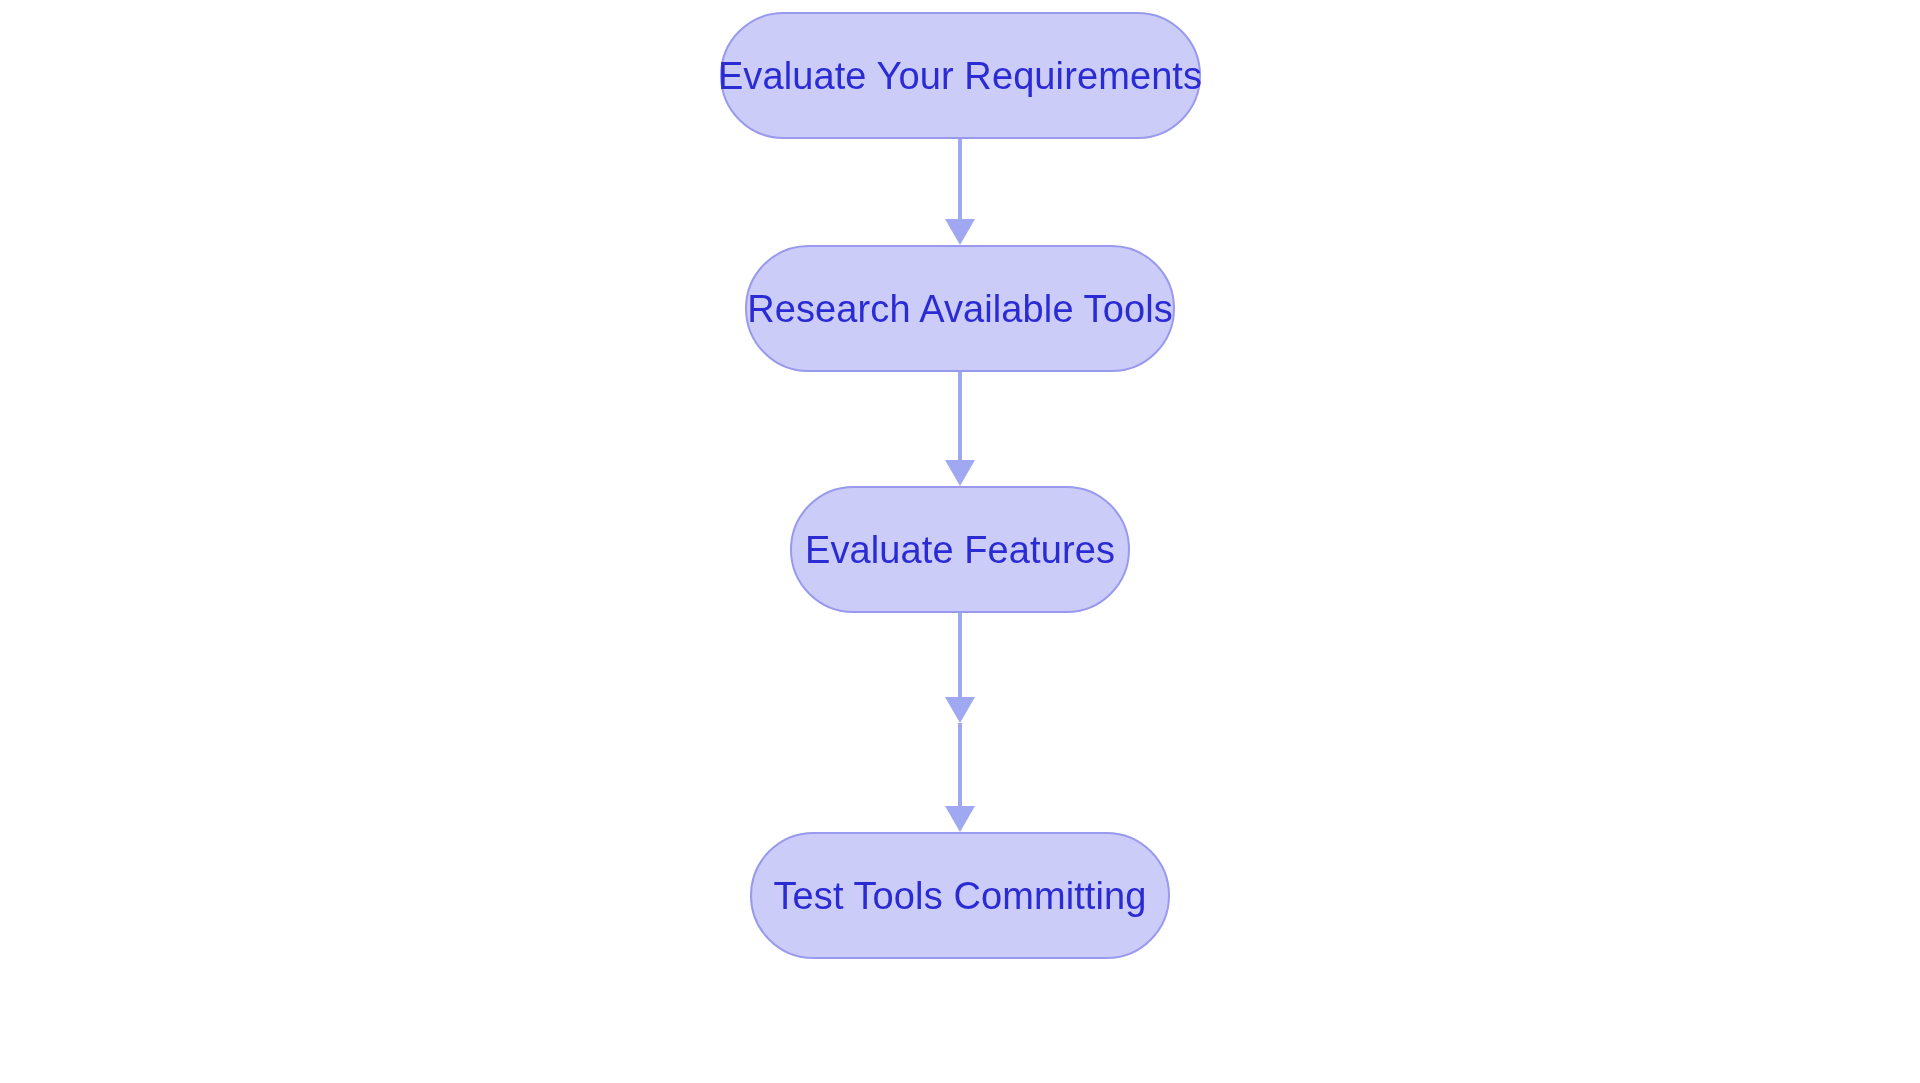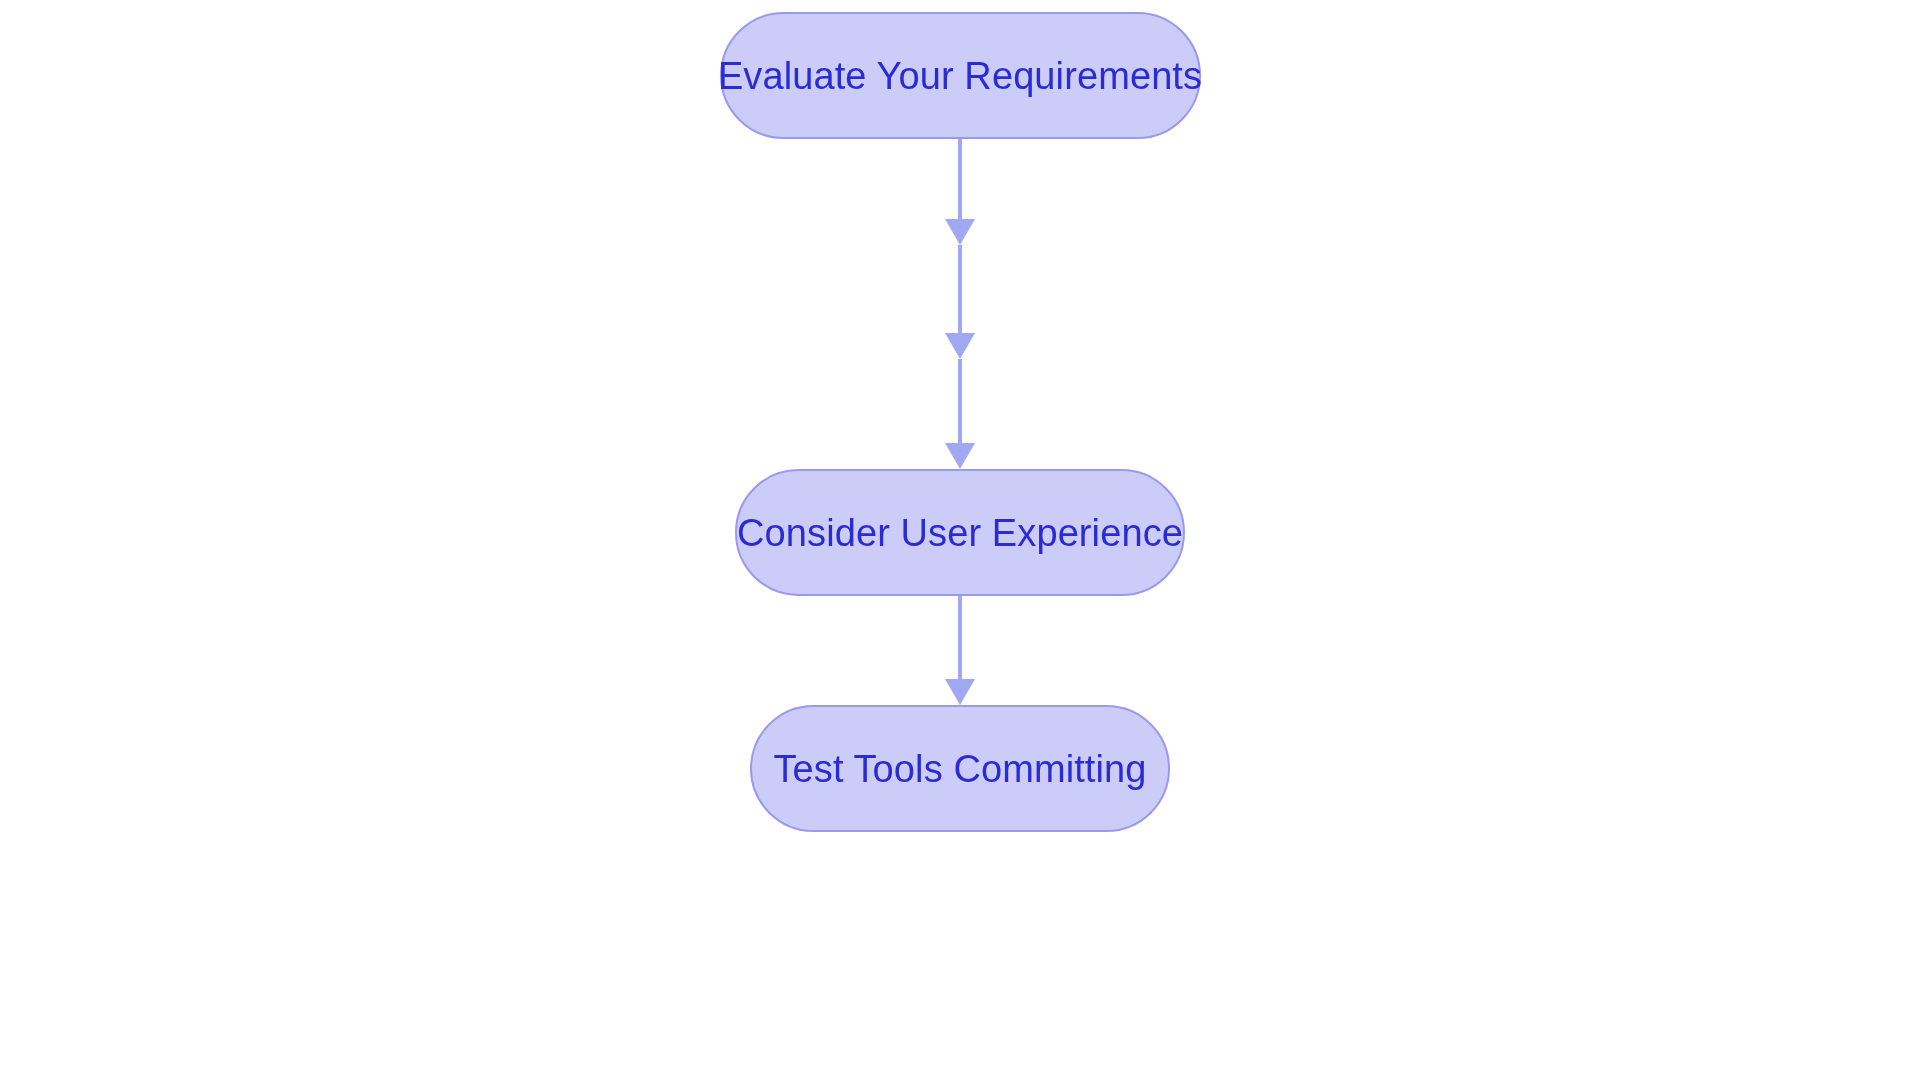--- a/index.html
+++ b/index.html
@@ -104,35 +104,38 @@
 
     <div class="flow-node w-n1">
       <span class="flow-node-label">Evaluate Your Requirements</span>
     </div>
 
     <div class="flow-connector gap-1">
       <div class="connector-line"></div>
       <div class="connector-arrowhead"></div>
     </div>
 
+    <div class="flow-node w-n2">
+      <span class="flow-node-label">Research Available Tools</span>
+    </div>
 
     <div class="flow-connector gap-2">
       <div class="connector-line"></div>
       <div class="connector-arrowhead"></div>
     </div>
 
+    <div class="flow-node w-n3">
+      <span class="flow-node-label">Evaluate Features</span>
+    </div>
 
     <div class="flow-connector gap-3">
       <div class="connector-line"></div>
       <div class="connector-arrowhead"></div>
     </div>
 
-    <div class="flow-node w-n4">
-      <span class="flow-node-label">Consider User Experience</span>
-    </div>
 
     <div class="flow-connector gap-4">
       <div class="connector-line"></div>
       <div class="connector-arrowhead"></div>
     </div>
 
     <div class="flow-node w-n5">
       <span class="flow-node-label">Test Tools Committing</span>
     </div>
 

